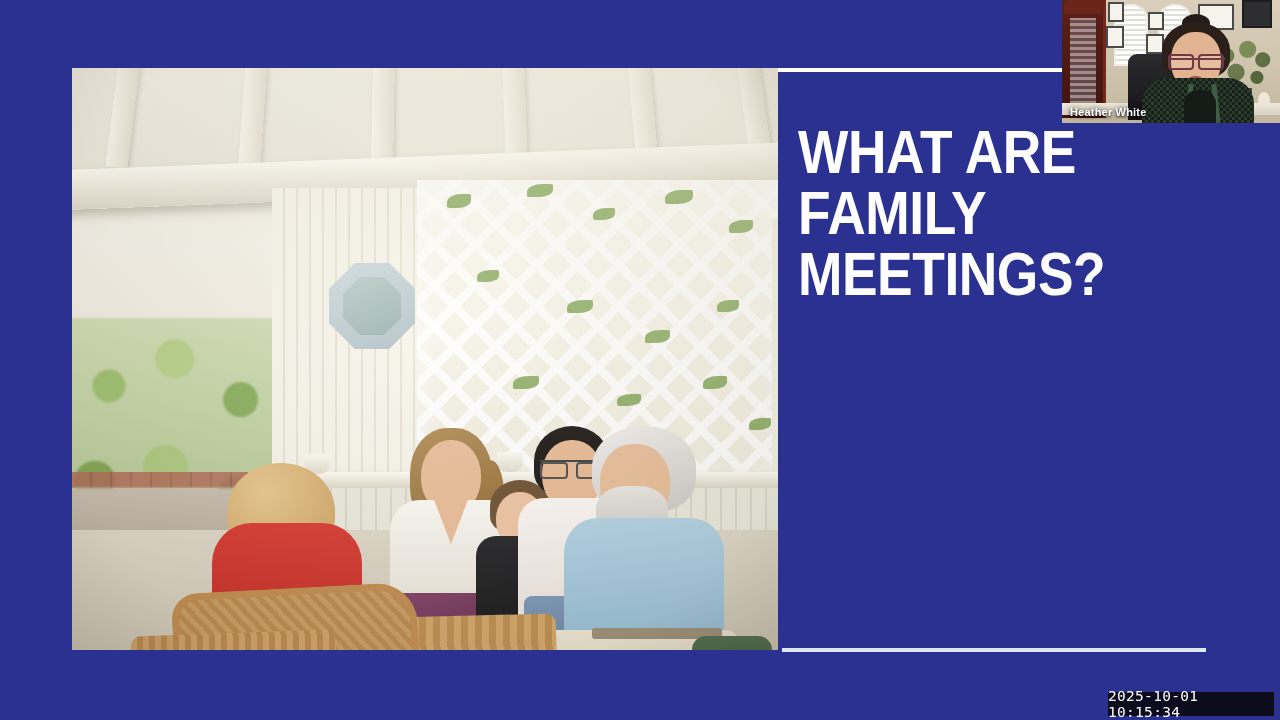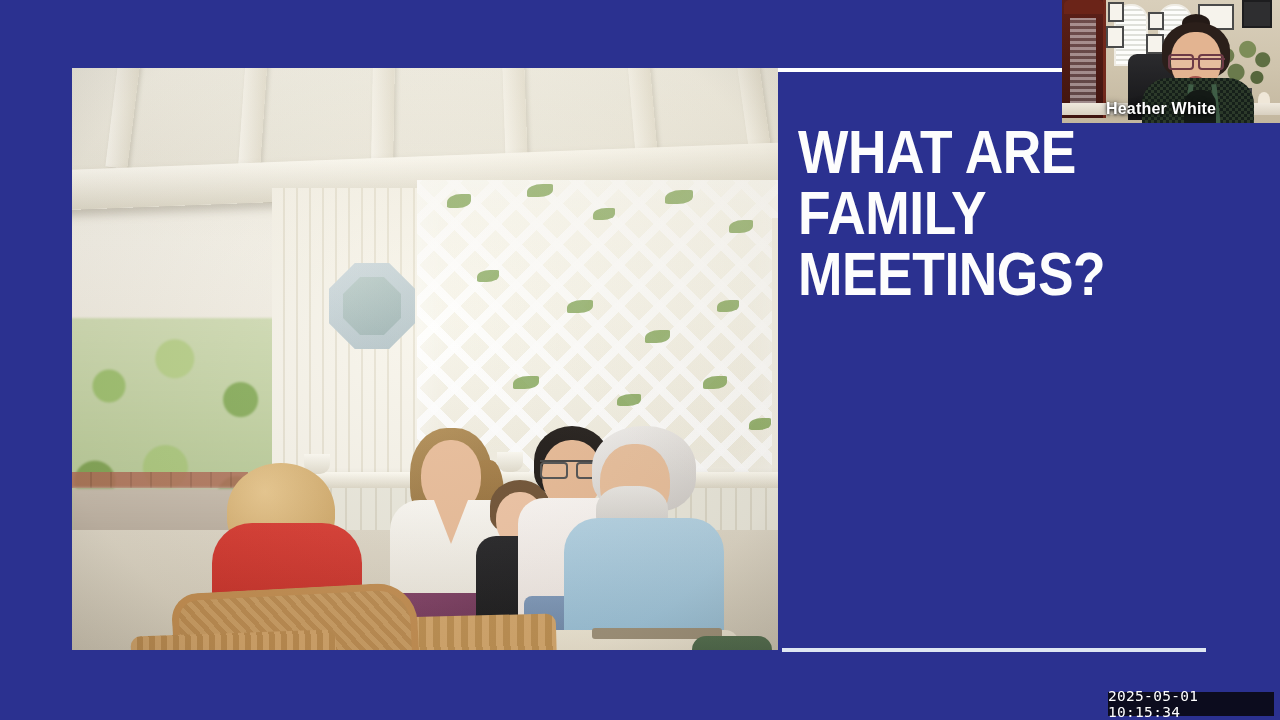--- a/index.html
+++ b/index.html
@@ -386,24 +386,23 @@
     position:absolute; left:38px; top:72px; width:32px; height:52px; border-radius:14px 14px 0 0;
     background:#141a16;
   }
   .lanyard{
     position:absolute; top:66px; width:5px; height:50px; background:#3f5d46;
   }
   .lan-l{ left:40px; transform:rotate(6deg); } .lan-r{ left:68px; transform:rotate(-6deg); }
 
   .cam-name{
     position:absolute; left:8px; bottom:5px;
-    color:#ffffff; font-size:16px; font-weight:700;
+    color:#ffffff; font-size:11px; font-weight:700;
     text-shadow:0 1px 3px rgba(0,0,0,.9), 0 0 6px rgba(0,0,0,.65);
     letter-spacing:.2px;
-    margin-left:36px;
   }
 
   
   .timestamp{
     position:absolute; left:1108px; top:692px; width:166px; height:24px;
     background:#0c0c1e;
     color:#ffffff;
     font-size:14.5px;
     font-family:"DejaVu Sans Mono", monospace;
     display:flex; align-items:center; justify-content:center;
@@ -538,15 +537,15 @@
       <div class="pc-mouth"></div>
       <div class="pc-body"></div>
       <div class="lanyard lan-l"></div>
       <div class="lanyard lan-r"></div>
       <div class="pc-chest"></div>
     </div>
 
     <div class="cam-name">Heather White</div>
   </div>
 
-  <div class="timestamp">2025-05-01  10:15:34</div>
+  <div class="timestamp">2025-10-01  10:15:34</div>
 
 </div>
 
 </body></html>

